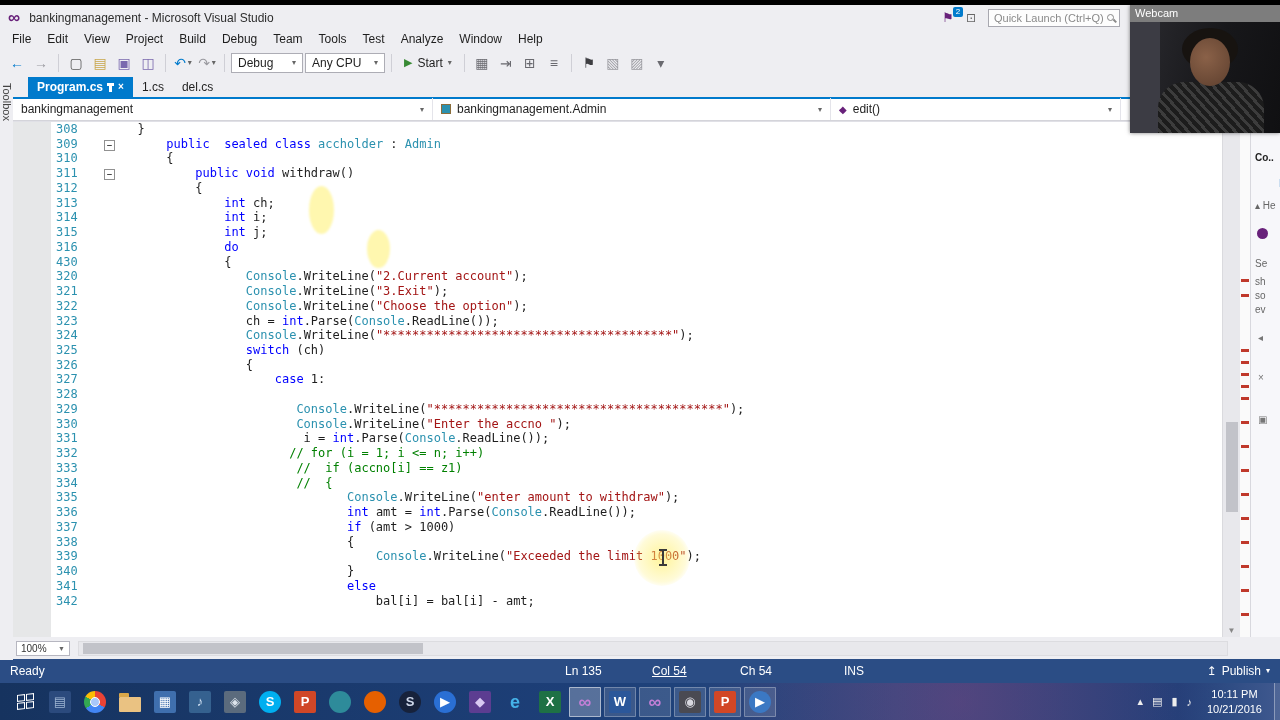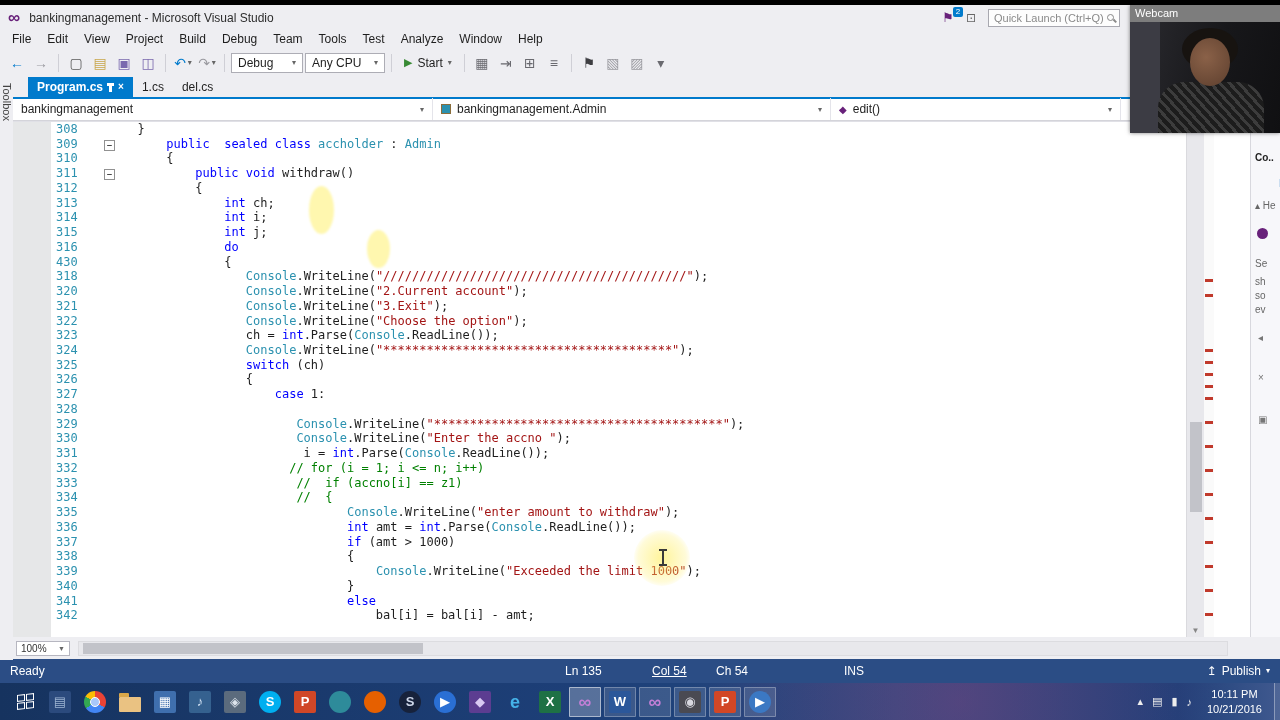--- a/index.html
+++ b/index.html
@@ -66,38 +66,38 @@
   .foldbox{display:inline-block;width:11px;height:11px;border:1px solid #919191;background:#fff;color:#000;font-size:9px;line-height:9px;text-align:center;margin-left:9px;margin-top:1px;font-family:"DejaVu Sans Mono",monospace;}
   .code{flex:1;white-space:pre;}
   .tk-k{color:#0000ff;} .tk-t{color:#2b91af;} .tk-s{color:#a31515;} .tk-c{color:#008000;} .tk-p{color:#1e1e1e;}
 
   .vscroll{width:18px;background:#e8e8ec;border-left:1px solid #dadade;position:relative;flex:none;}
   .vs-arrow{position:absolute;left:0;width:100%;text-align:center;font-size:8px;color:#868686;}
   .vs-arrow.up{top:2px;} .vs-arrow.down{bottom:2px;}
   .vs-thumb{position:absolute;left:3px;width:12px;top:300px;height:90px;background:#c2c3c9;}
   .markstrip{width:10px;background:#fafafa;position:relative;flex:none;}
   .err-mark{position:absolute;left:1px;width:8px;height:3px;background:#c0392b;}
-  .rightpanel{width:30px;background:#f7f7fa;border-left:1px solid #d8d8de;position:relative;flex:none;font-size:10px;color:#555;margin-left:36px;}
+  .rightpanel{width:30px;background:#f7f7fa;border-left:1px solid #d8d8de;position:relative;flex:none;font-size:10px;color:#555;}
   .rp-item{position:absolute;left:4px;white-space:nowrap;overflow:hidden;max-width:26px;}
   .rp-dark{color:#222;font-weight:bold;} .rp-blue{color:#0e70c0;padding-left:24px;} .rp-gray{color:#666;}
   .rp-dot{position:absolute;left:6px;width:11px;height:11px;border-radius:50%;background:#68217a;}
   .rp-icon{position:absolute;left:7px;color:#777;font-size:10px;}
 
   
   .bottombar{height:22px;background:#eeeef2;display:flex;align-items:center;padding-left:16px;gap:8px;}
   .zoomctl{width:54px;height:15px;background:#fff;border:1px solid #b6b6c0;font-size:10px;color:#333;display:flex;align-items:center;justify-content:space-between;padding:0 4px;}
   .zoomctl .caret{font-size:7px;color:#666;}
   .hscroll{flex:1;height:15px;background:#e8e8ec;border:1px solid #dcdce0;position:relative;margin-right:52px;}
   .hs-thumb{position:absolute;top:1px;bottom:1px;left:4px;width:340px;background:#c2c3c9;}
 
   
   .statusbar{height:24px;background:#2b4d85;color:#fff;position:relative;font-size:12px;}
   .sb-item{position:absolute;top:0;height:24px;line-height:24px;}
   .sb-ready{left:10px;}
-  .sb-ln{left:565px;} .sb-col{left:652px;text-decoration:underline;} .sb-ch{left:716px;} .sb-ins{left:844px;}
+  .sb-ln{left:565px;} .sb-col{left:652px;text-decoration:underline;} .sb-ch{left:740px;} .sb-ins{left:844px;}
   .sb-publish{right:10px;display:flex;align-items:center;gap:5px;}
   .sb-publish .up{font-size:12px;} .sb-publish .caret{font-size:8px;}
 
   
   .taskbar{height:37px;background:
       radial-gradient(circle at 75% 50%, rgba(173,66,128,0.35), rgba(0,0,0,0) 28%),
       linear-gradient(90deg,#16335f,#1d3f78 45%,#23497f 70%,#1d3f78 92%,#40598f);
       display:flex;align-items:center;padding:0 0 0 6px;position:relative;}
   .startbtn{width:38px;height:37px;display:flex;align-items:center;justify-content:center;flex:none;}
   .winlogo{width:17px;height:15px;display:grid;grid-template-columns:1fr 1fr;grid-template-rows:1fr 1fr;gap:1px;transform:skewY(-6deg);}
@@ -283,21 +283,20 @@
           <div class="cl"><span class="ln">308</span><span class="fold"></span><span class="code"><span class="tk-p">  }</span></span></div>
           <div class="cl"><span class="ln">309</span><span class="fold"><i class="foldbox">−</i></span><span class="code"><span class="tk-p">      </span><span class="tk-k">public  sealed class </span><span class="tk-t">accholder</span><span class="tk-p"> : </span><span class="tk-t">Admin</span></span></div>
           <div class="cl"><span class="ln">310</span><span class="fold"></span><span class="code"><span class="tk-p">      {</span></span></div>
           <div class="cl"><span class="ln">311</span><span class="fold"><i class="foldbox">−</i></span><span class="code"><span class="tk-p">          </span><span class="tk-k">public void </span><span class="tk-p">withdraw()</span></span></div>
           <div class="cl"><span class="ln">312</span><span class="fold"></span><span class="code"><span class="tk-p">          {</span></span></div>
           <div class="cl"><span class="ln">313</span><span class="fold"></span><span class="code"><span class="tk-p">              </span><span class="tk-k">int</span><span class="tk-p"> ch;</span></span></div>
           <div class="cl"><span class="ln">314</span><span class="fold"></span><span class="code"><span class="tk-p">              </span><span class="tk-k">int</span><span class="tk-p"> i;</span></span></div>
           <div class="cl"><span class="ln">315</span><span class="fold"></span><span class="code"><span class="tk-p">              </span><span class="tk-k">int</span><span class="tk-p"> j;</span></span></div>
           <div class="cl"><span class="ln">316</span><span class="fold"></span><span class="code"><span class="tk-p">              </span><span class="tk-k">do</span></span></div>
           <div class="cl"><span class="ln">430</span><span class="fold"></span><span class="code"><span class="tk-p">              {</span></span></div>
-          <div class="cl"><span class="ln">318</span><span class="fold"></span><span class="code"><span class="tk-p">                 </span><span class="tk-t">Console</span><span class="tk-p">.WriteLine(</span><span class="tk-s">"//////////////////////////////////////////"</span><span class="tk-p">);</span></span></div>
           <div class="cl"><span class="ln">320</span><span class="fold"></span><span class="code"><span class="tk-p">                 </span><span class="tk-t">Console</span><span class="tk-p">.WriteLine(</span><span class="tk-s">"2.Current account"</span><span class="tk-p">);</span></span></div>
           <div class="cl"><span class="ln">321</span><span class="fold"></span><span class="code"><span class="tk-p">                 </span><span class="tk-t">Console</span><span class="tk-p">.WriteLine(</span><span class="tk-s">"3.Exit"</span><span class="tk-p">);</span></span></div>
           <div class="cl"><span class="ln">322</span><span class="fold"></span><span class="code"><span class="tk-p">                 </span><span class="tk-t">Console</span><span class="tk-p">.WriteLine(</span><span class="tk-s">"Choose the option"</span><span class="tk-p">);</span></span></div>
           <div class="cl"><span class="ln">323</span><span class="fold"></span><span class="code"><span class="tk-p">                 ch = </span><span class="tk-k">int</span><span class="tk-p">.Parse(</span><span class="tk-t">Console</span><span class="tk-p">.ReadLine());</span></span></div>
           <div class="cl"><span class="ln">324</span><span class="fold"></span><span class="code"><span class="tk-p">                 </span><span class="tk-t">Console</span><span class="tk-p">.WriteLine(</span><span class="tk-s">"****************************************"</span><span class="tk-p">);</span></span></div>
           <div class="cl"><span class="ln">325</span><span class="fold"></span><span class="code"><span class="tk-p">                 </span><span class="tk-k">switch</span><span class="tk-p"> (ch)</span></span></div>
           <div class="cl"><span class="ln">326</span><span class="fold"></span><span class="code"><span class="tk-p">                 {</span></span></div>
           <div class="cl"><span class="ln">327</span><span class="fold"></span><span class="code"><span class="tk-p">                     </span><span class="tk-k">case</span><span class="tk-p"> 1:</span></span></div>
           <div class="cl"><span class="ln">328</span><span class="fold"></span><span class="code"></span></div>
           <div class="cl"><span class="ln">329</span><span class="fold"></span><span class="code"><span class="tk-p">                        </span><span class="tk-t">Console</span><span class="tk-p">.WriteLine(</span><span class="tk-s">"****************************************"</span><span class="tk-p">);</span></span></div>

